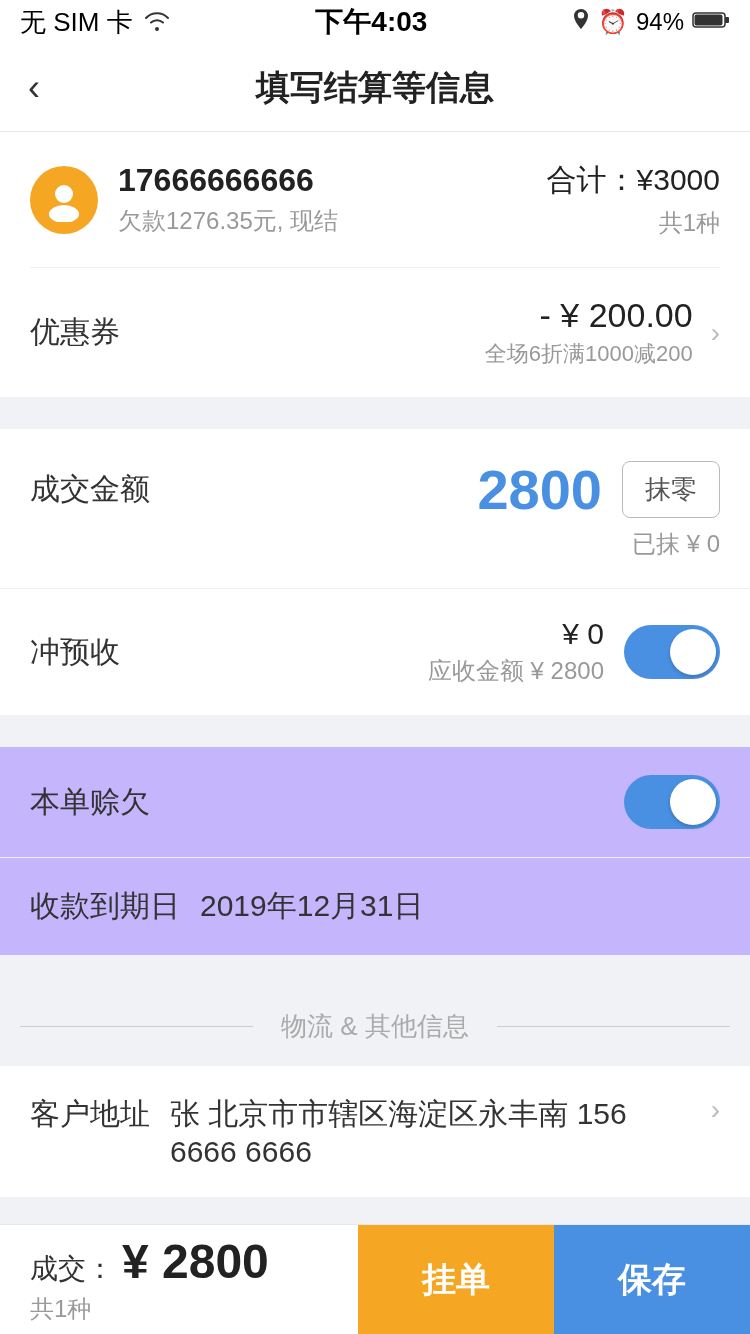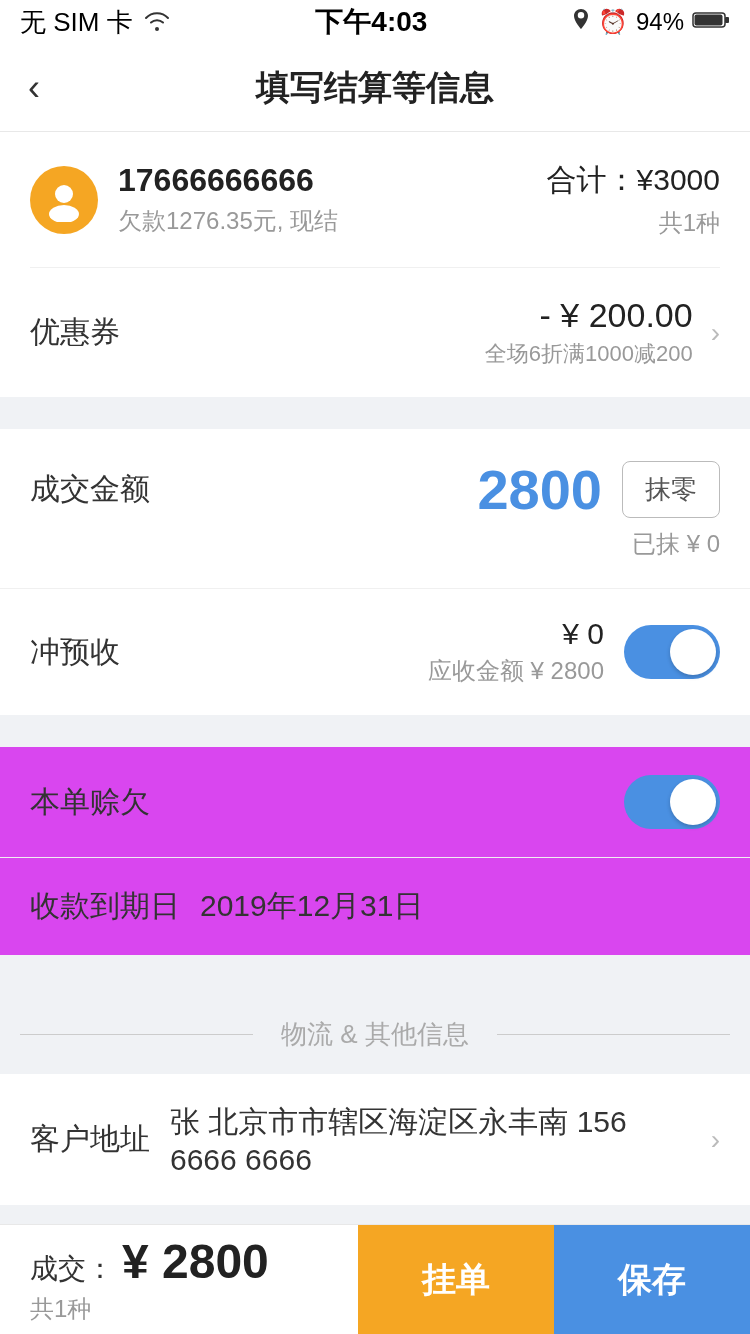--- a/index.html
+++ b/index.html
@@ -169,22 +169,22 @@
       border-radius: 50%;
       background: #fff;
       position: absolute;
       top: 4px;
       right: 4px;
       box-shadow: 0 2px 4px rgba(0,0,0,0.2);
     }
 
     
     .debt-section {
-      background: #d946ef;
-      margin-bottom: 24px;
+      background: #c4b5fd;
+      margin-bottom: 16px;
     }
     .debt-row {
       display: flex;
       align-items: center;
       justify-content: space-between;
       padding: 28px 30px;
     }
     .debt-label { font-size: 30px; color: #333; }
 
     
@@ -209,21 +209,20 @@
     .logistics-line {
       flex: 1;
       height: 1px;
       background: #ccc;
     }
     .logistics-label { font-size: 26px; color: #aaa; white-space: nowrap; }
 
     
     .address-row {
       display: flex;
-      align-items: center;
       justify-content: space-between;
       padding: 28px 30px;
       background: #fff;
     }
     .address-key { font-size: 30px; color: #333; flex-shrink: 0; margin-right: 20px; }
     .address-value { font-size: 30px; color: #333; flex: 1; }
     .address-arrow { font-size: 28px; color: #bbb; margin-left: 10px; }
 
     
     .bottom-bar {

